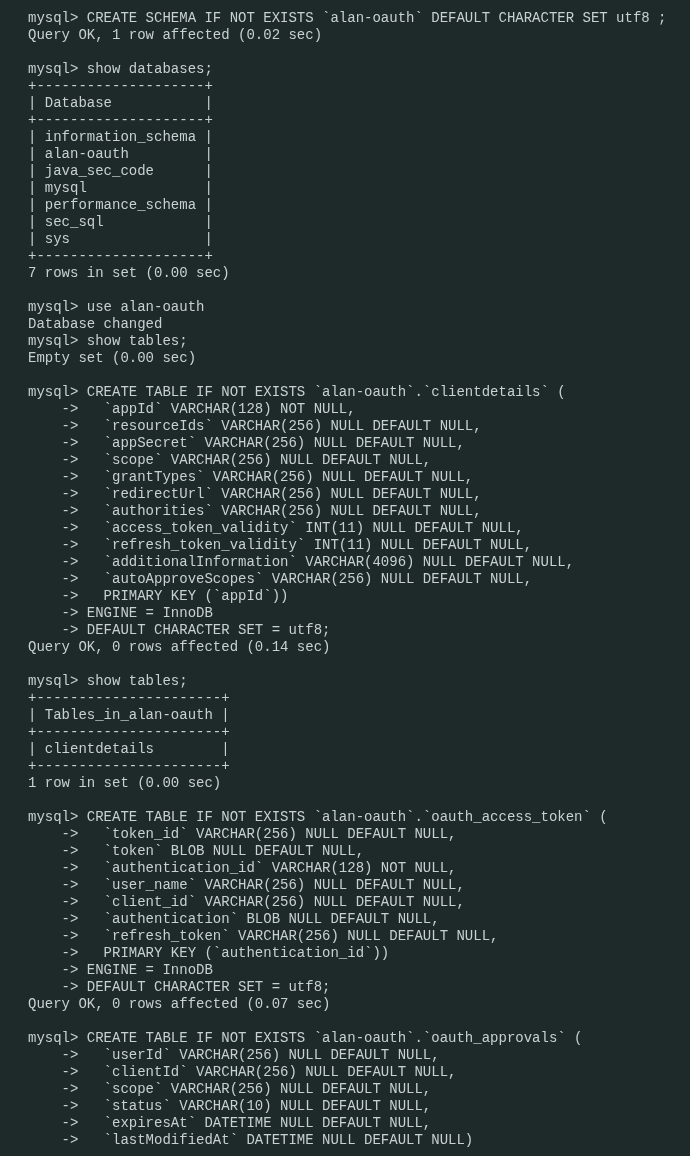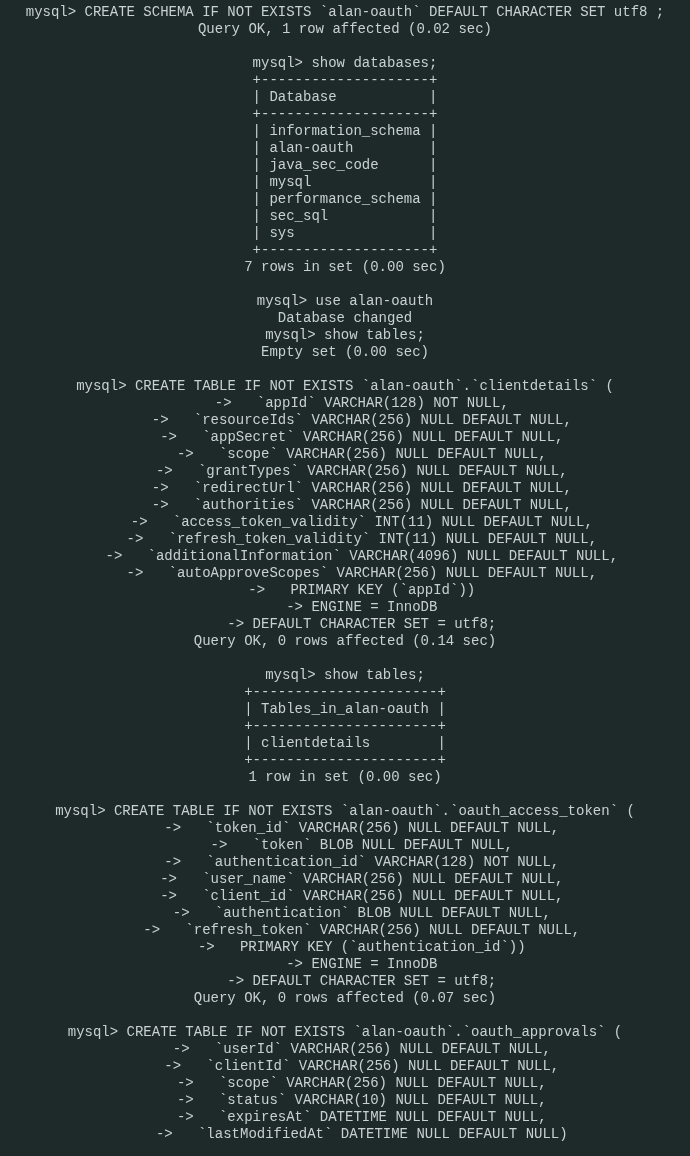--- a/index.html
+++ b/index.html
@@ -6,25 +6,24 @@
     margin: 0;
     padding: 0;
     background: #1e2a2a;
     color: #c8d0d0;
     font-family: "Consolas", "Courier New", monospace;
     font-size: 14px;
     line-height: 17px;
     width: 690px;
   }
   pre {
-    margin: 0;
+    margin: 6px;
     padding: 4px 22px;
     white-space: pre;
     font-family: inherit;
-    text-align: center;
   }
 </style>
 </head>
 <body>
 
 <pre id="term">mysql&gt; CREATE SCHEMA IF NOT EXISTS `alan-oauth` DEFAULT CHARACTER SET utf8 ;
 Query OK, 1 row affected (0.02 sec)
 
 mysql&gt; show databases;
 +--------------------+

